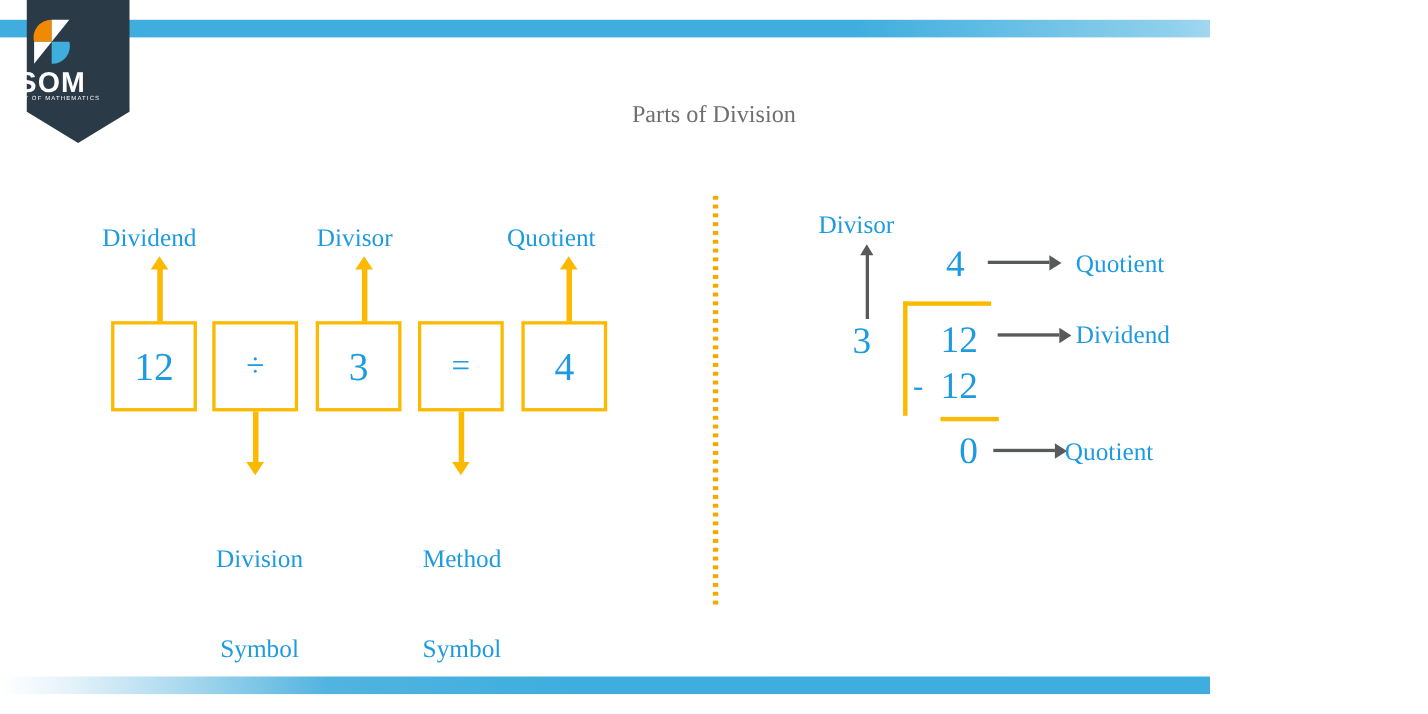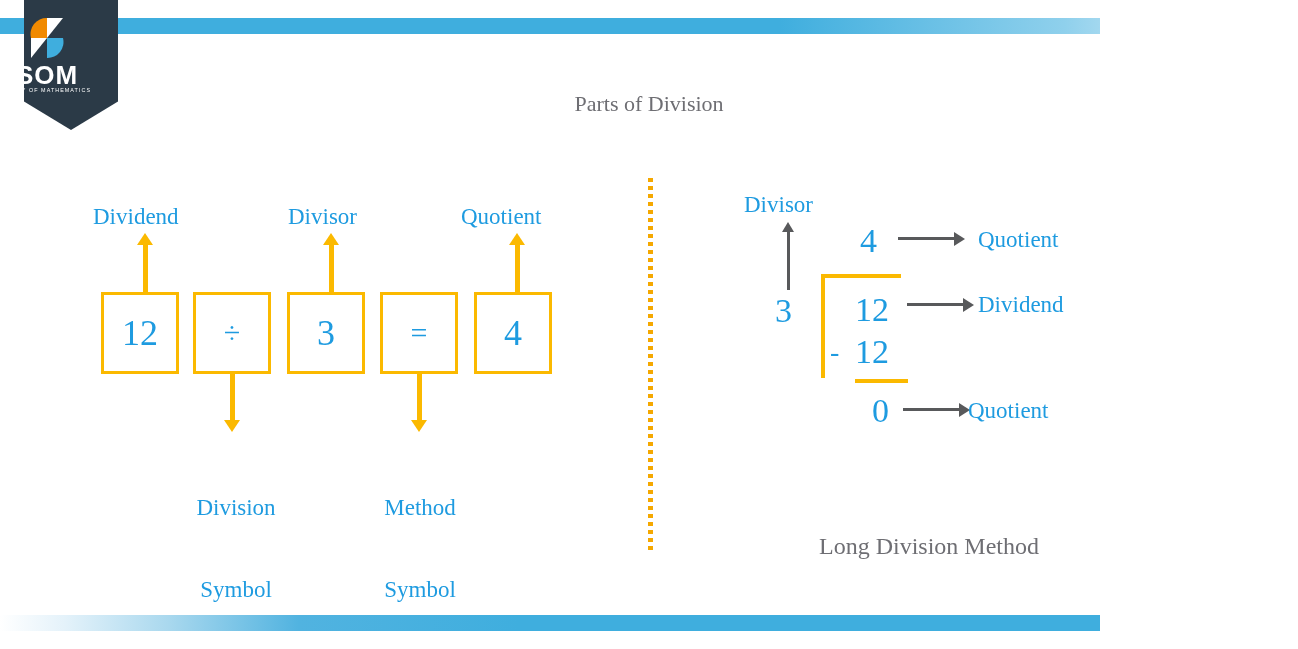--- a/index.html
+++ b/index.html
@@ -349,15 +349,14 @@
     <div class="head" style="left:56px;"></div>
   </div>
   <div class="lbl lbl-22" style="left:978px; top:291px;">Dividend</div>
 
   <div class="gray-arrow-r" style="left:903px; top:403px; width:67px;">
     <div class="stem" style="width:56px;"></div>
     <div class="head" style="left:56px;"></div>
   </div>
   <div class="lbl lbl-22" style="left:968px; top:397px;">Quotient</div>
 
-  <div class="gray-cap" style="left:819px; top:533px;">Long Division Method</div>
 
 </div>
 
 </body></html>

